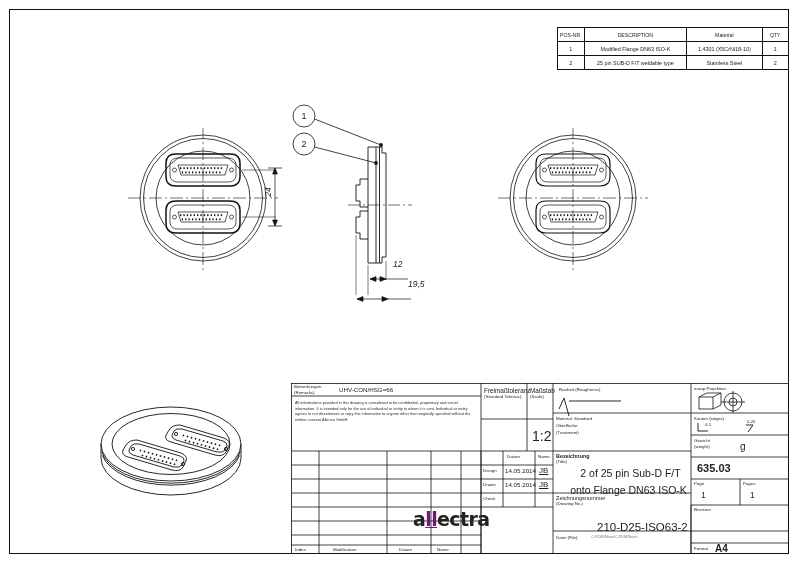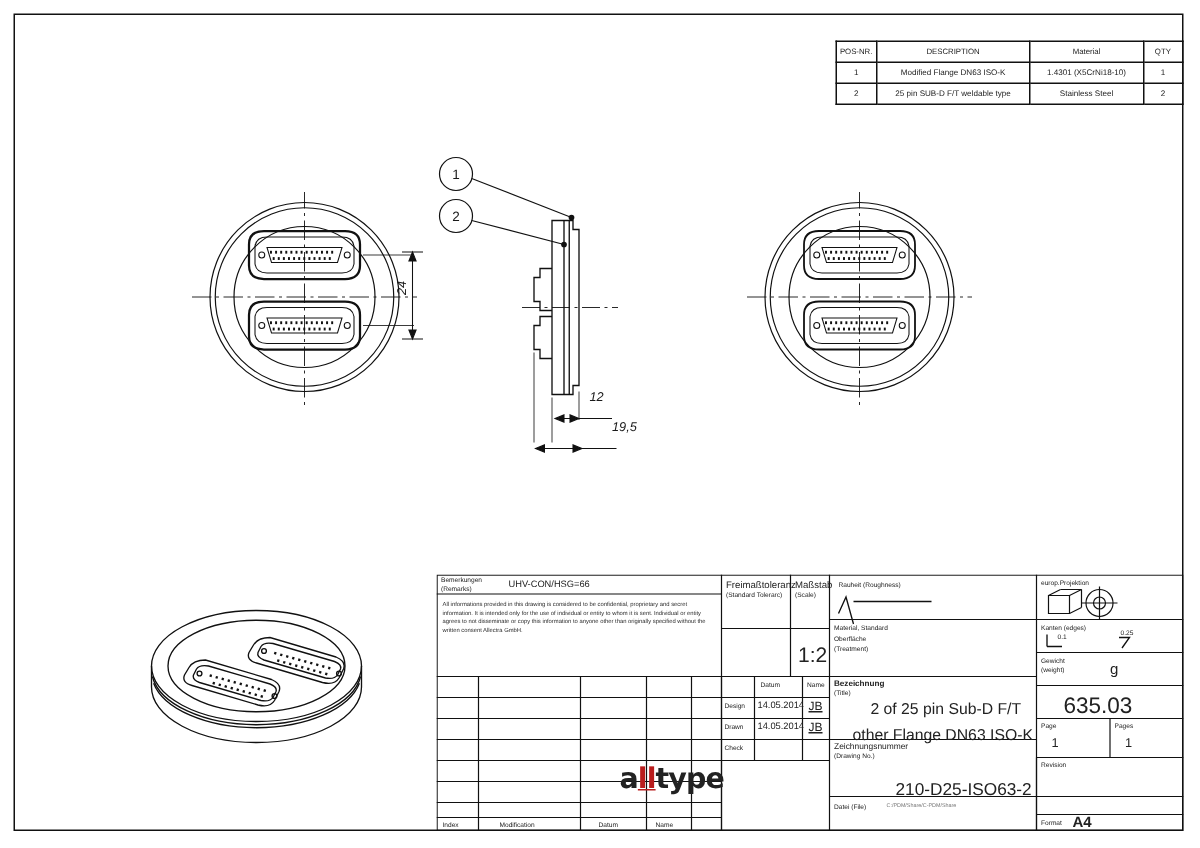--- a/index.html
+++ b/index.html
@@ -22,21 +22,21 @@
         padding:0;height:13px;color:#1b1b1b;font-weight:normal;}
   #parts .c-pos{width:26px;}
   #parts .c-desc{width:104px;}
   #parts .c-mat{width:76px;}
   #parts .c-qty{width:26px;}
   #parts thead td{font-size:5.2px;}
   
   #tblock{position:absolute;left:291px;top:383px;width:498px;height:171px;}
   .logo{font-size:19px;font-weight:bold;letter-spacing:-0.6px;
         font-family:"DejaVu Sans", sans-serif;}
-  .logo .o{color:#b91c1c;text-decoration:underline;}
+  .logo .o{color:#701a75;text-decoration:underline;}
   .disc{font-size:3.9px;line-height:1.42;color:#2b2b2b;}
   .dimtxt{font-size:8.5px;font-style:italic;}
   .balloontxt{font-size:9px;}
 </style>
 </head>
 <body>
 
 <div id="sheet">
 
   <div class="frame"></div>
@@ -494,21 +494,21 @@
 
     <div class="lbl xtiny" style="left:403px;top:33px;">Kanten (edges)</div>
     <div class="lbl xtiny" style="left:414px;top:39px;">0.1</div>
     <div class="lbl xtiny" style="left:456px;top:36px;">0.25</div>
 
     <div class="lbl xtiny" style="left:403px;top:55px;">
       <span>Gewicht</span><br>
       <span>(weight)</span>
     </div>
     <div class="lbl" style="left:449px;top:58px;font-size:10px;">g</div>
-    <div class="lbl" style="left:418px;top:79px;font-size:15px;">635.03</div>
+    <div class="lbl" style="left:406px;top:79px;font-size:11px;font-weight:bold;">635.03</div>
 
     <div class="lbl xtiny" style="left:403px;top:98px;">Page</div>
     <div class="lbl xtiny" style="left:452px;top:98px;">Pages</div>
     <div class="lbl" style="left:410px;top:107px;font-size:8.5px;">1</div>
     <div class="lbl" style="left:459px;top:107px;font-size:8.5px;">1</div>
 
     <div class="lbl xtiny" style="left:403px;top:124px;">Revision</div>
     <div class="lbl sm" style="left:403px;top:136px;"></div>
 
     <div class="lbl xtiny" style="left:403px;top:163px;">Format</div>
@@ -533,32 +533,32 @@
       <span>Material, Standard</span><br>
       <span>Oberfläche</span><br>
       <span>(Treatment)</span>
     </div>
 
     <div class="lbl" style="left:265px;top:70px;">
       <div style="font-size:5.4px;font-weight:bold;">Bezeichnung</div>
       <div class="xtiny">(Title)</div>
     </div>
     <div class="lbl" style="left:282px;top:84px;width:115px;text-align:center;font-size:10.5px;">2 of 25 pin Sub-D F/T</div>
-    <div class="lbl" style="left:275px;top:101px;width:125px;text-align:center;font-size:10.5px;">other Flange DN63 ISO-K</div>
+    <div class="lbl" style="left:275px;top:101px;width:125px;text-align:center;font-size:10.5px;">onto Flange DN63 ISO-K</div>
 
     <div class="lbl" style="left:265px;top:112px;">
       <div style="font-size:5.6px;">Zeichnungsnummer</div>
       <div class="xtiny">(Drawing No.)</div>
     </div>
     <div class="lbl" style="left:306px;top:126px;font-size:11.5px;margin-top:12px;">210-D25-ISO63-2</div>
 
     <div class="lbl xtiny" style="left:265px;top:152px;">Datei (File)</div>
     <div class="lbl" style="left:300px;top:152px;font-size:3.6px;color:#777;">C:/PDM/Share/C-PDM/Share</div>
 
-    <div class="lbl logo" style="left:122px;top:125px;"><span>a</span><span class="o">ll</span><span>type</span></div>
+    <div class="lbl logo" style="left:122px;top:125px;"><span>a</span><span class="o">ll</span><span>ectra</span></div>
 
     <div class="lbl xtiny" style="left:4px;top:164px;">Index</div>
     <div class="lbl xtiny" style="left:42px;top:164px;">Modification</div>
     <div class="lbl xtiny" style="left:108px;top:164px;">Datum</div>
     <div class="lbl xtiny" style="left:146px;top:164px;">Name</div>
   </div>
 
 </div>
 
 </body></html>

